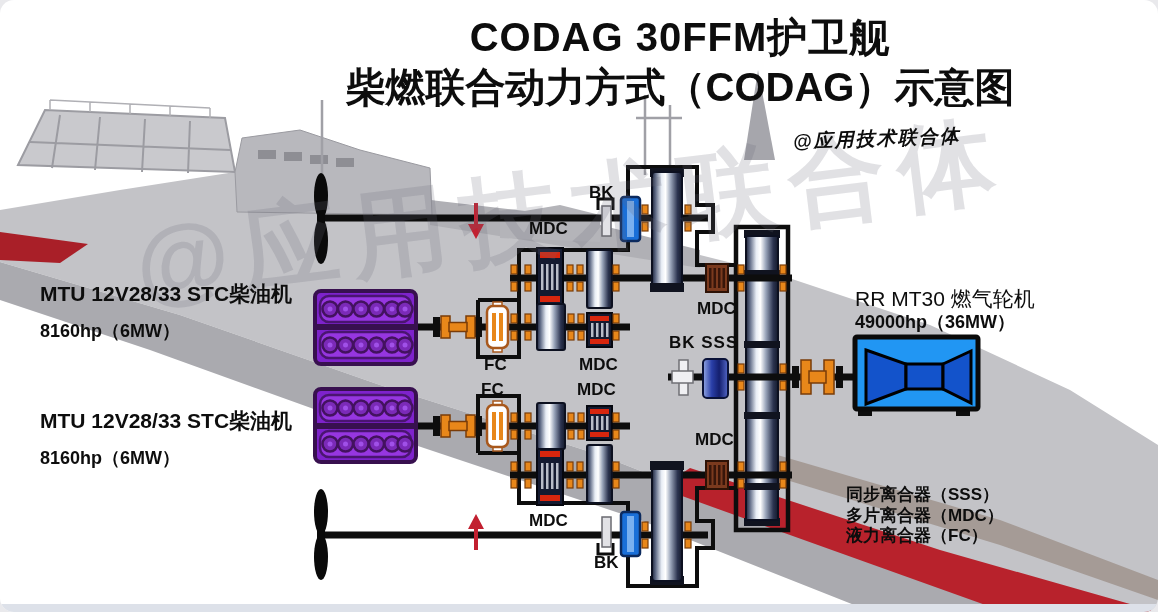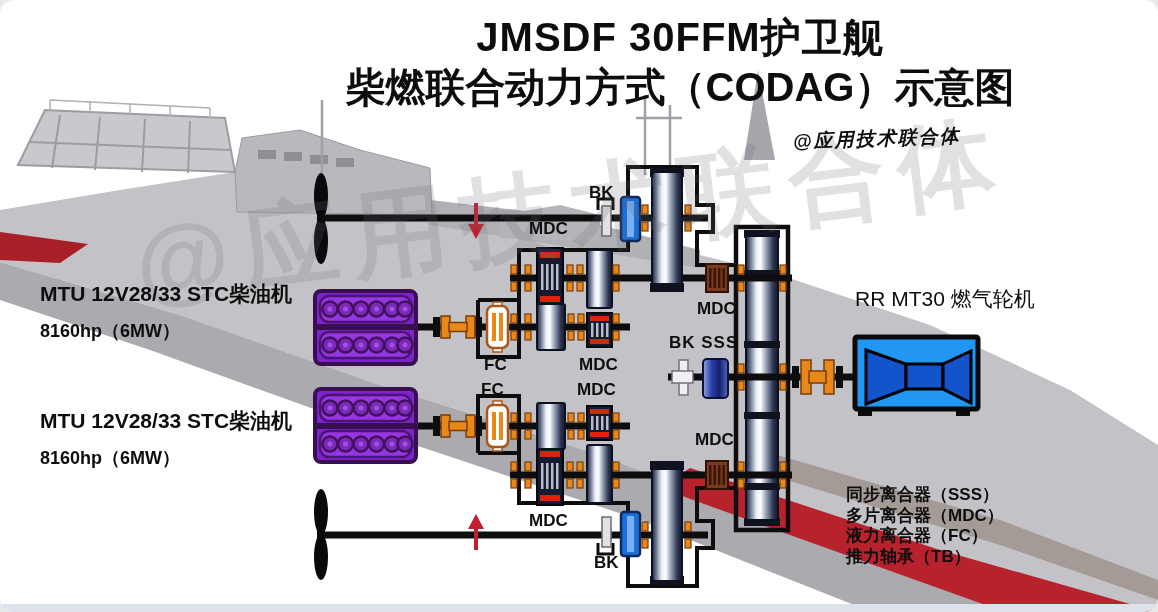--- a/index.html
+++ b/index.html
@@ -234,52 +234,52 @@
       <polygon points="866,350 906,364 906,389 866,404" fill="#1353cb" stroke="#000000" stroke-width="3"></polygon>
       <rect x="906" y="364" width="37" height="25" fill="#1353cb" stroke="#000000" stroke-width="3"></rect>
       <polygon points="943,364 971,351 971,403 943,389" fill="#1353cb" stroke="#000000" stroke-width="3"></polygon>
     </g>
   </g>
 </svg>
 
 <div class="lbl ship-wm">@应用技术联合体</div>
 
 <div class="lbl title-wrap">
-  <div class="t1">JMSDF 30FFM护卫舰</div>
+  <div class="t1">CODAG 30FFM护卫舰</div>
   <div class="t2">柴燃联合动力方式（CODAG）示意图</div>
 </div>
 <div class="lbl sig">@应用技术联合体</div>
 
 <div class="lbl eng-lbl" style="left:40px;top:283px;">
   <div class="eng-name">MTU 12V28/33 STC柴油机</div>
   <div class="eng-pow">8160hp（6MW）</div>
 </div>
 <div class="lbl eng-lbl" style="left:40px;top:410px;">
   <div class="eng-name">MTU 12V28/33 STC柴油机</div>
   <div class="eng-pow">8160hp（6MW）</div>
 </div>
 
 <div class="lbl turb-lbl">
   <div class="turb-name">RR MT30 燃气轮机</div>
+  <div class="turb-pow">49000hp（36MW）</div>
 </div>
 
 <div class="lbl small-lbl" style="left:589px;top:184px;">BK</div>
 <div class="lbl small-lbl" style="left:594px;top:554px;">BK</div>
 <div class="lbl small-lbl" style="left:669px;top:334px;letter-spacing:1px;">BK SSS</div>
 
 <div class="lbl small-lbl" style="left:529px;top:220px;">MDC</div>
 <div class="lbl small-lbl" style="left:579px;top:356px;">MDC</div>
 <div class="lbl small-lbl" style="left:577px;top:381px;">MDC</div>
 <div class="lbl small-lbl" style="left:697px;top:300px;">MDC</div>
 <div class="lbl small-lbl" style="left:695px;top:431px;">MDC</div>
 <div class="lbl small-lbl" style="left:529px;top:512px;">MDC</div>
 
 <div class="lbl small-lbl" style="left:484px;top:356px;">FC</div>
 <div class="lbl small-lbl" style="left:481px;top:381px;">FC</div>
 
 <div class="lbl legend">
   <div>同步离合器（SSS）</div>
   <div>多片离合器（MDC）</div>
   <div>液力离合器（FC）</div>
-  <div>推力轴承（TB）</div>
 </div>
 
 </div>
 
 </body></html>

